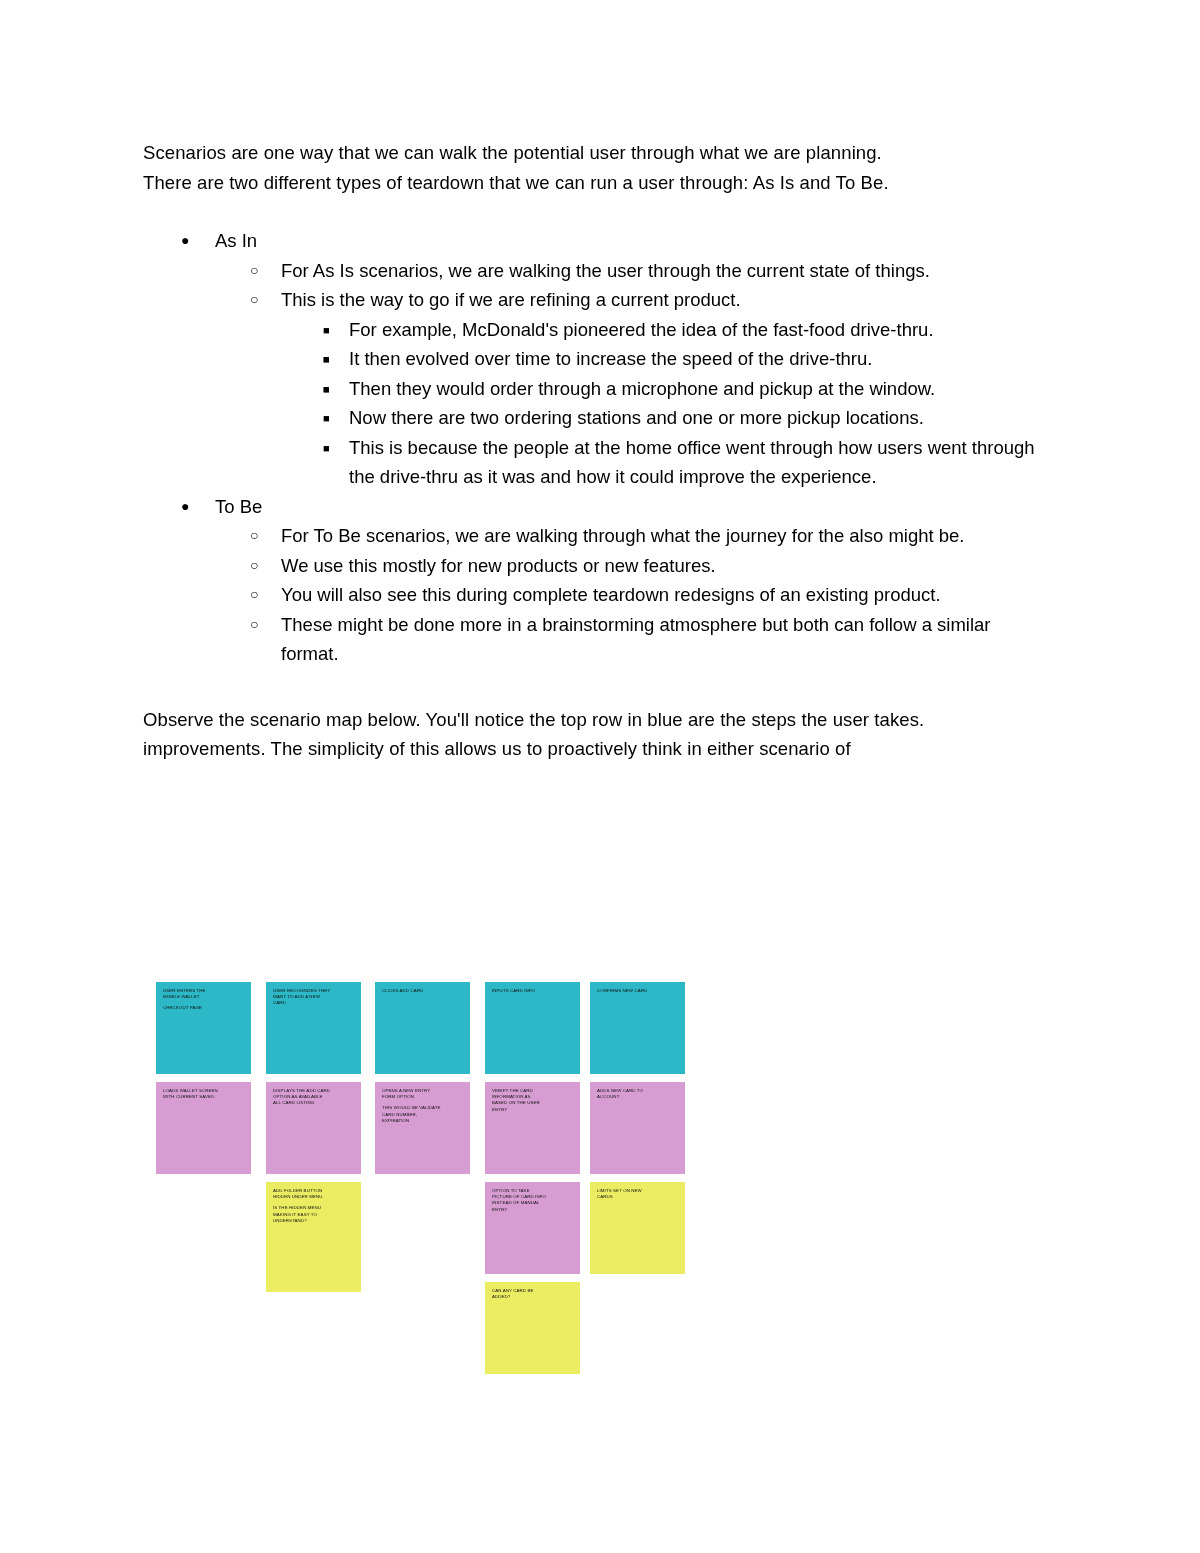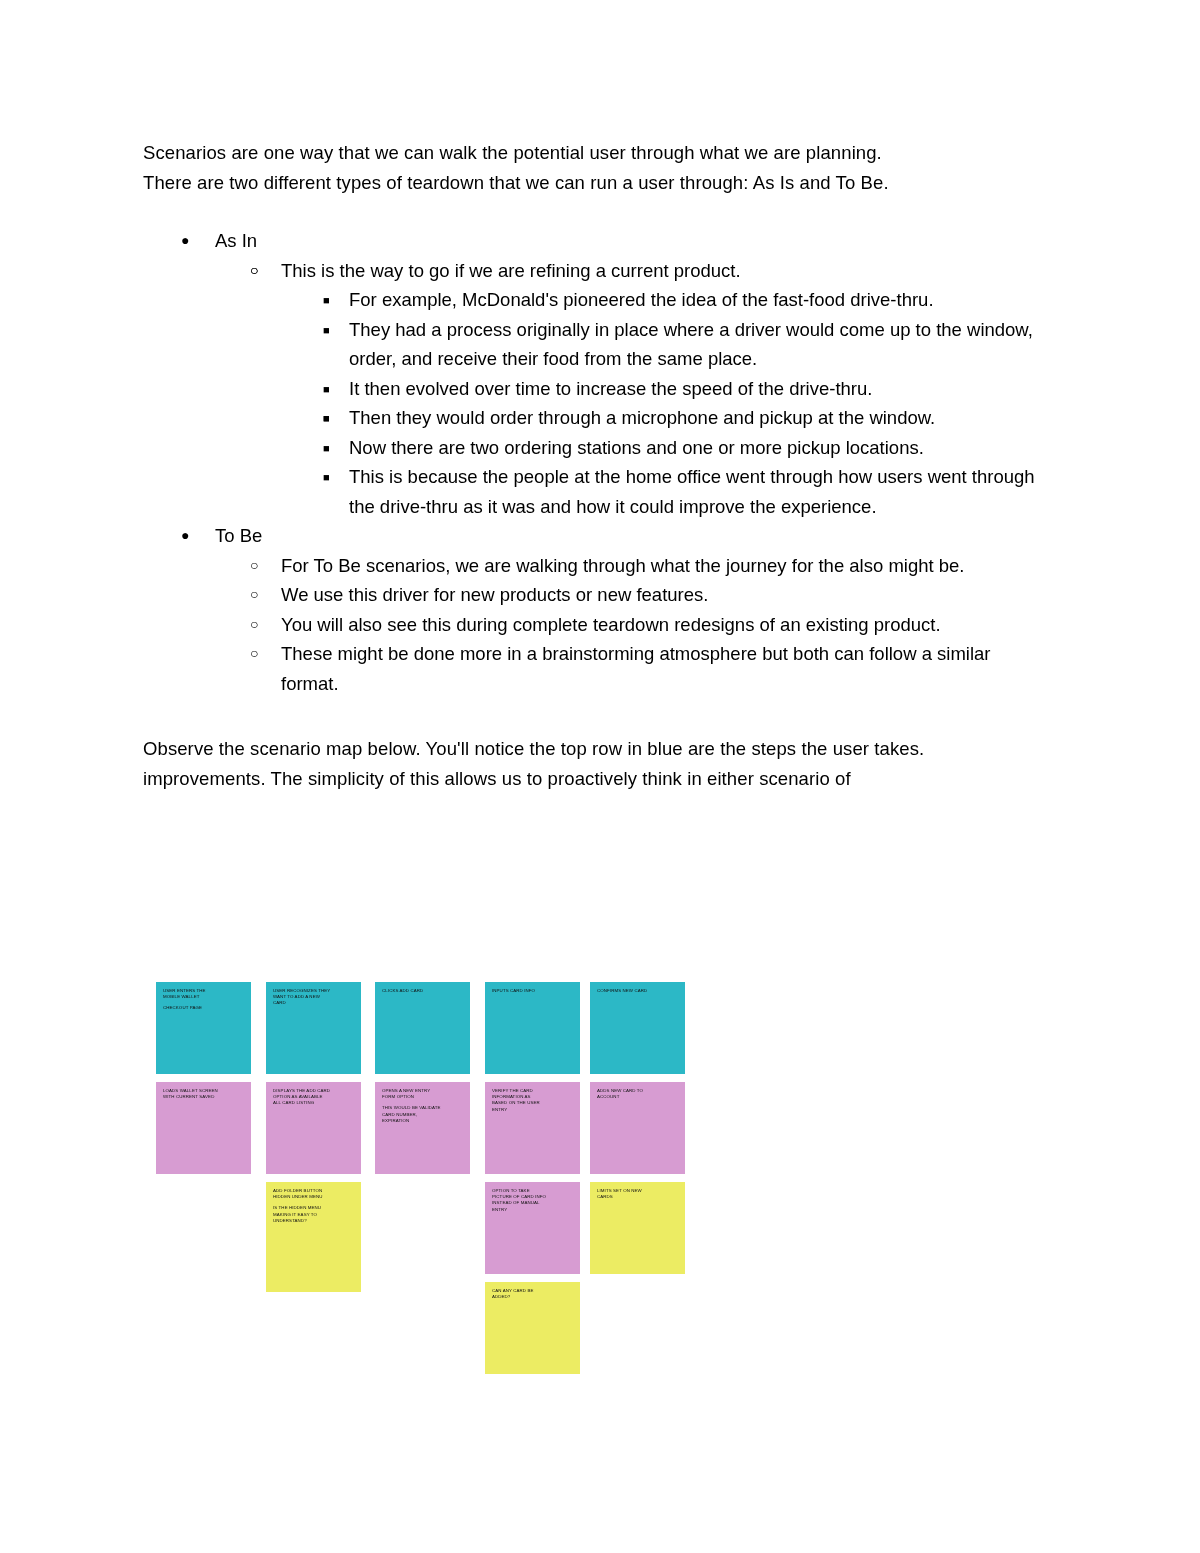--- a/index.html
+++ b/index.html
@@ -136,32 +136,32 @@
     <div class="spacer-sm"></div>
 
     <ul class="lvl1">
 
       <li class="b1">
         <span class="b1-marker">●</span>
         <span>As In</span>
         <ul class="lvl2">
           <li class="b2">
             <span class="b2-marker">○</span>
+            <span>For As Is scenarios, we are walking the user through the current state of things.</span>
           </li>
           <li class="b2">
             <span class="b2-marker">○</span>
             <span>This is the way to go if we are refining a current product.</span>
             <ul class="lvl3">
               <li class="b3">
                 <span class="b3-marker">■</span>
                 <span>For example, McDonald's pioneered the idea of the fast-food drive-thru.</span>
               </li>
               <li class="b3">
                 <span class="b3-marker">■</span>
-                <span>They had a process originally in place where a driver would come up to the window, order, and receive their food from the same place.</span>
               </li>
               <li class="b3">
                 <span class="b3-marker">■</span>
                 <span>It then evolved over time to increase the speed of the drive-thru.</span>
               </li>
               <li class="b3">
                 <span class="b3-marker">■</span>
               </li>
               <li class="b3">
                 <span class="b3-marker">■</span>
@@ -183,21 +183,21 @@
       <li class="b1">
         <span class="b1-marker">●</span>
         <span>To Be</span>
         <ul class="lvl2">
           <li class="b2">
             <span class="b2-marker">○</span>
             <span>For To Be scenarios, we are walking through what the journey for the also might be.</span>
           </li>
           <li class="b2">
             <span class="b2-marker">○</span>
-            <span>We use this driver for new products or new features.</span>
+            <span>We use this mostly for new products or new features.</span>
           </li>
           <li class="b2">
             <span class="b2-marker">○</span>
             <span>You will also see this during complete teardown redesigns of an existing product.</span>
           </li>
           <li class="b2">
             <span class="b2-marker">○</span>
             <span>These might be done more in a brainstorming atmosphere but both can follow a similar format.</span>
           </li>
         </ul>

